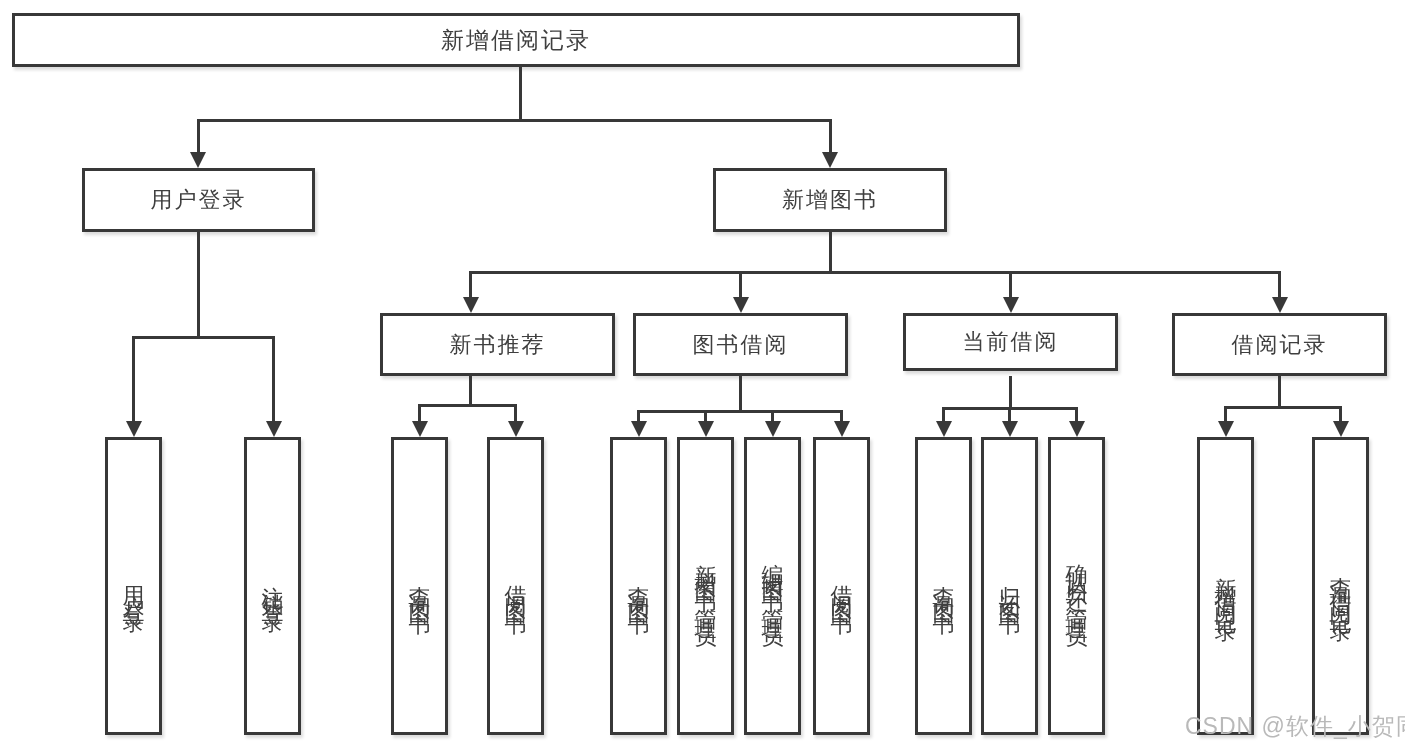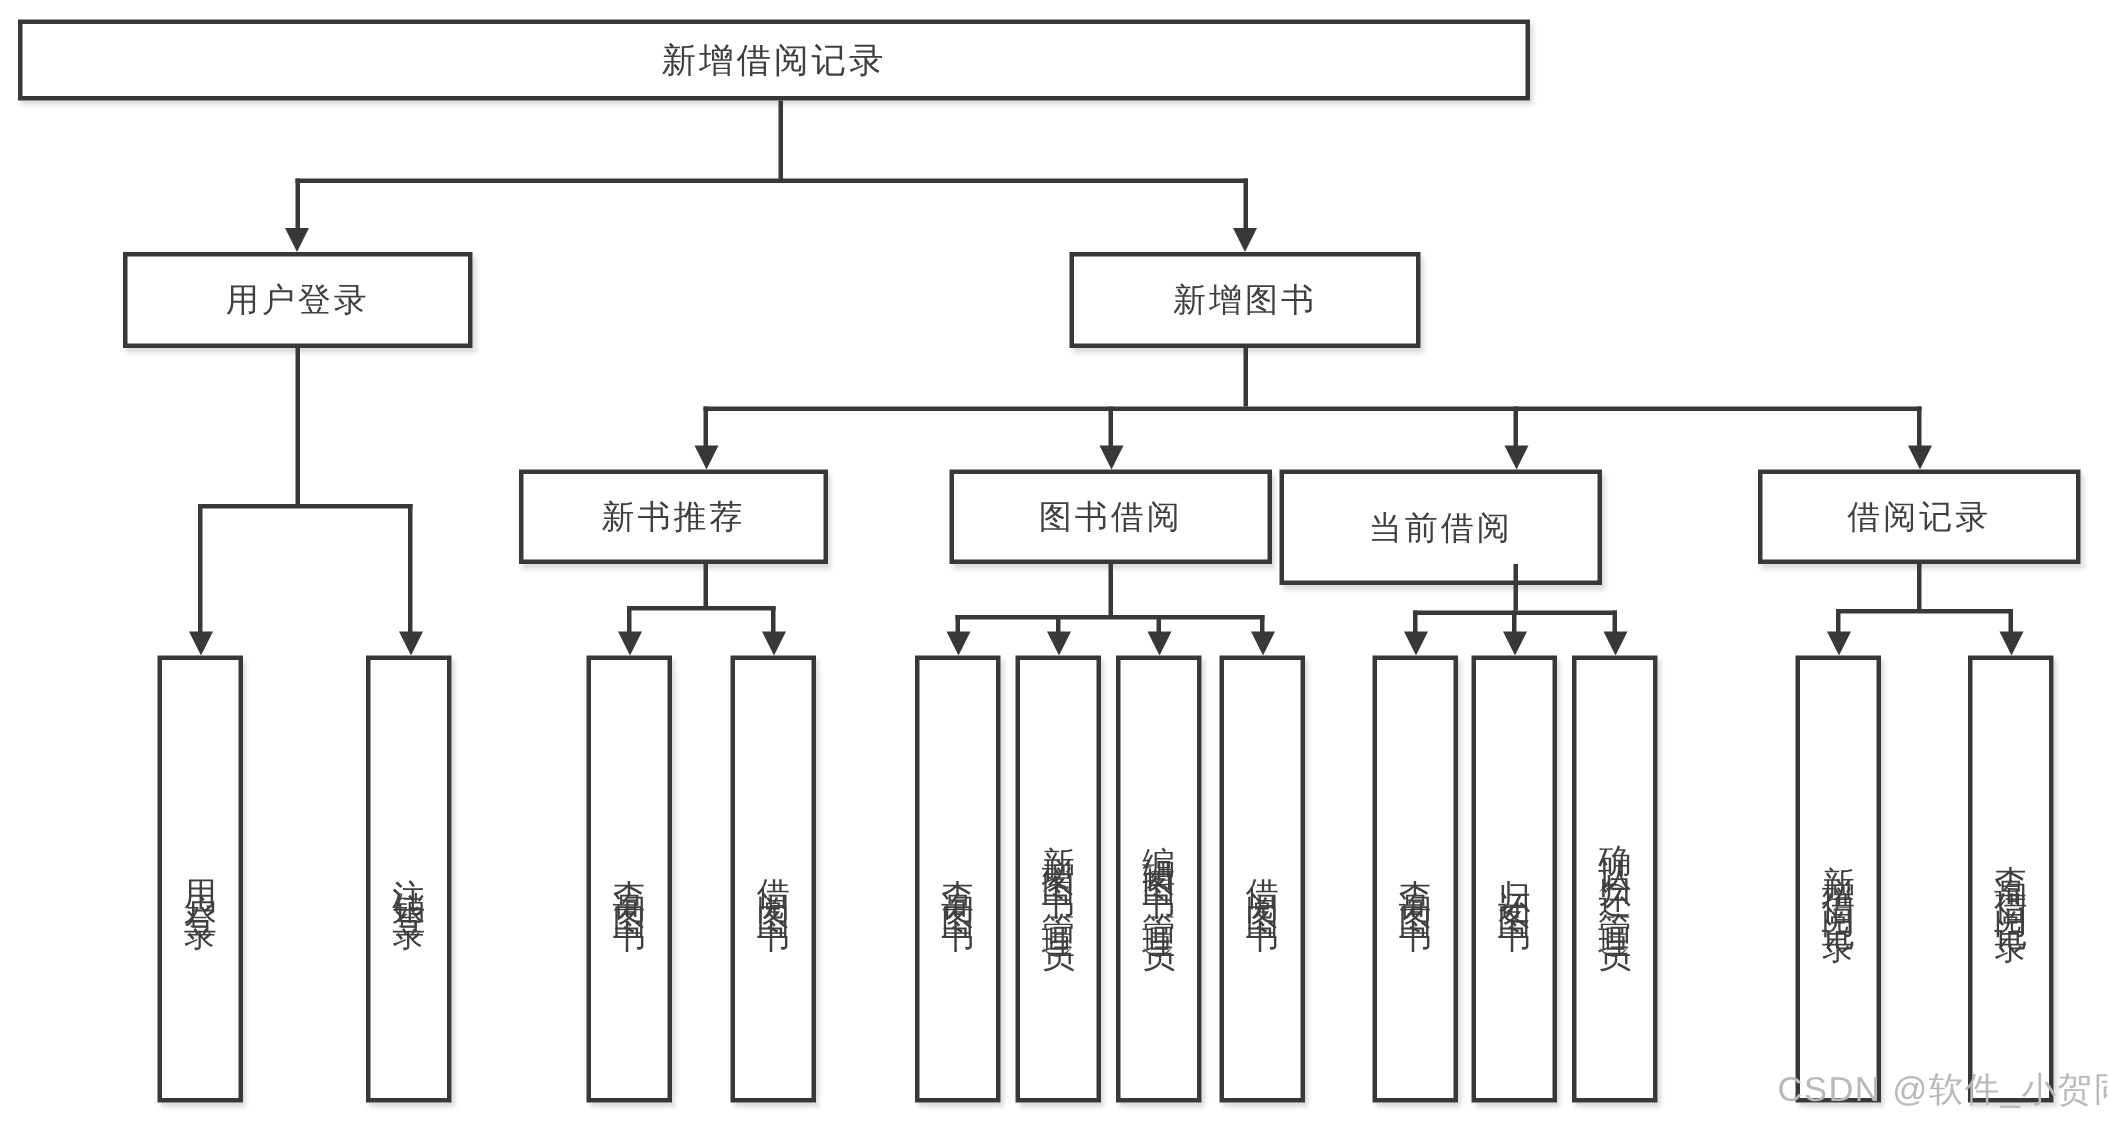--- a/index.html
+++ b/index.html
@@ -61,27 +61,27 @@
   <i class="hl" style="left:469px;top:271px;width:812px"></i>
   <i class="vl" style="left:469px;top:271px;height:27px"></i>
   <i class="ar" style="left:463px;top:297px"></i>
   <i class="vl" style="left:739px;top:271px;height:27px"></i>
   <i class="ar" style="left:733px;top:297px"></i>
   <i class="vl" style="left:1009px;top:271px;height:27px"></i>
   <i class="ar" style="left:1003px;top:297px"></i>
   <i class="vl" style="left:1278px;top:271px;height:27px"></i>
   <i class="ar" style="left:1272px;top:297px"></i>
 
-  <div class="box" style="left:346px;top:313px;width:206px;height:63px">
+  <div class="box" style="left:380px;top:313px;width:235px;height:63px">
     <span class="lbl">新书推荐</span>
   </div>
   <div class="box" style="left:633px;top:313px;width:215px;height:63px">
     <span class="lbl">图书借阅</span>
   </div>
-  <div class="box" style="left:853px;top:313px;width:215px;height:77px">
+  <div class="box" style="left:903px;top:313px;width:215px;height:58px">
     <span class="lbl">当前借阅</span>
   </div>
   <div class="box" style="left:1172px;top:313px;width:215px;height:63px">
     <span class="lbl">借阅记录</span>
   </div>
 
   <i class="vl" style="left:469px;top:376px;height:28px"></i>
   <i class="hl" style="left:418px;top:404px;width:99px"></i>
   <i class="vl" style="left:418px;top:404px;height:18px"></i>
   <i class="ar" style="left:412px;top:421px"></i>

